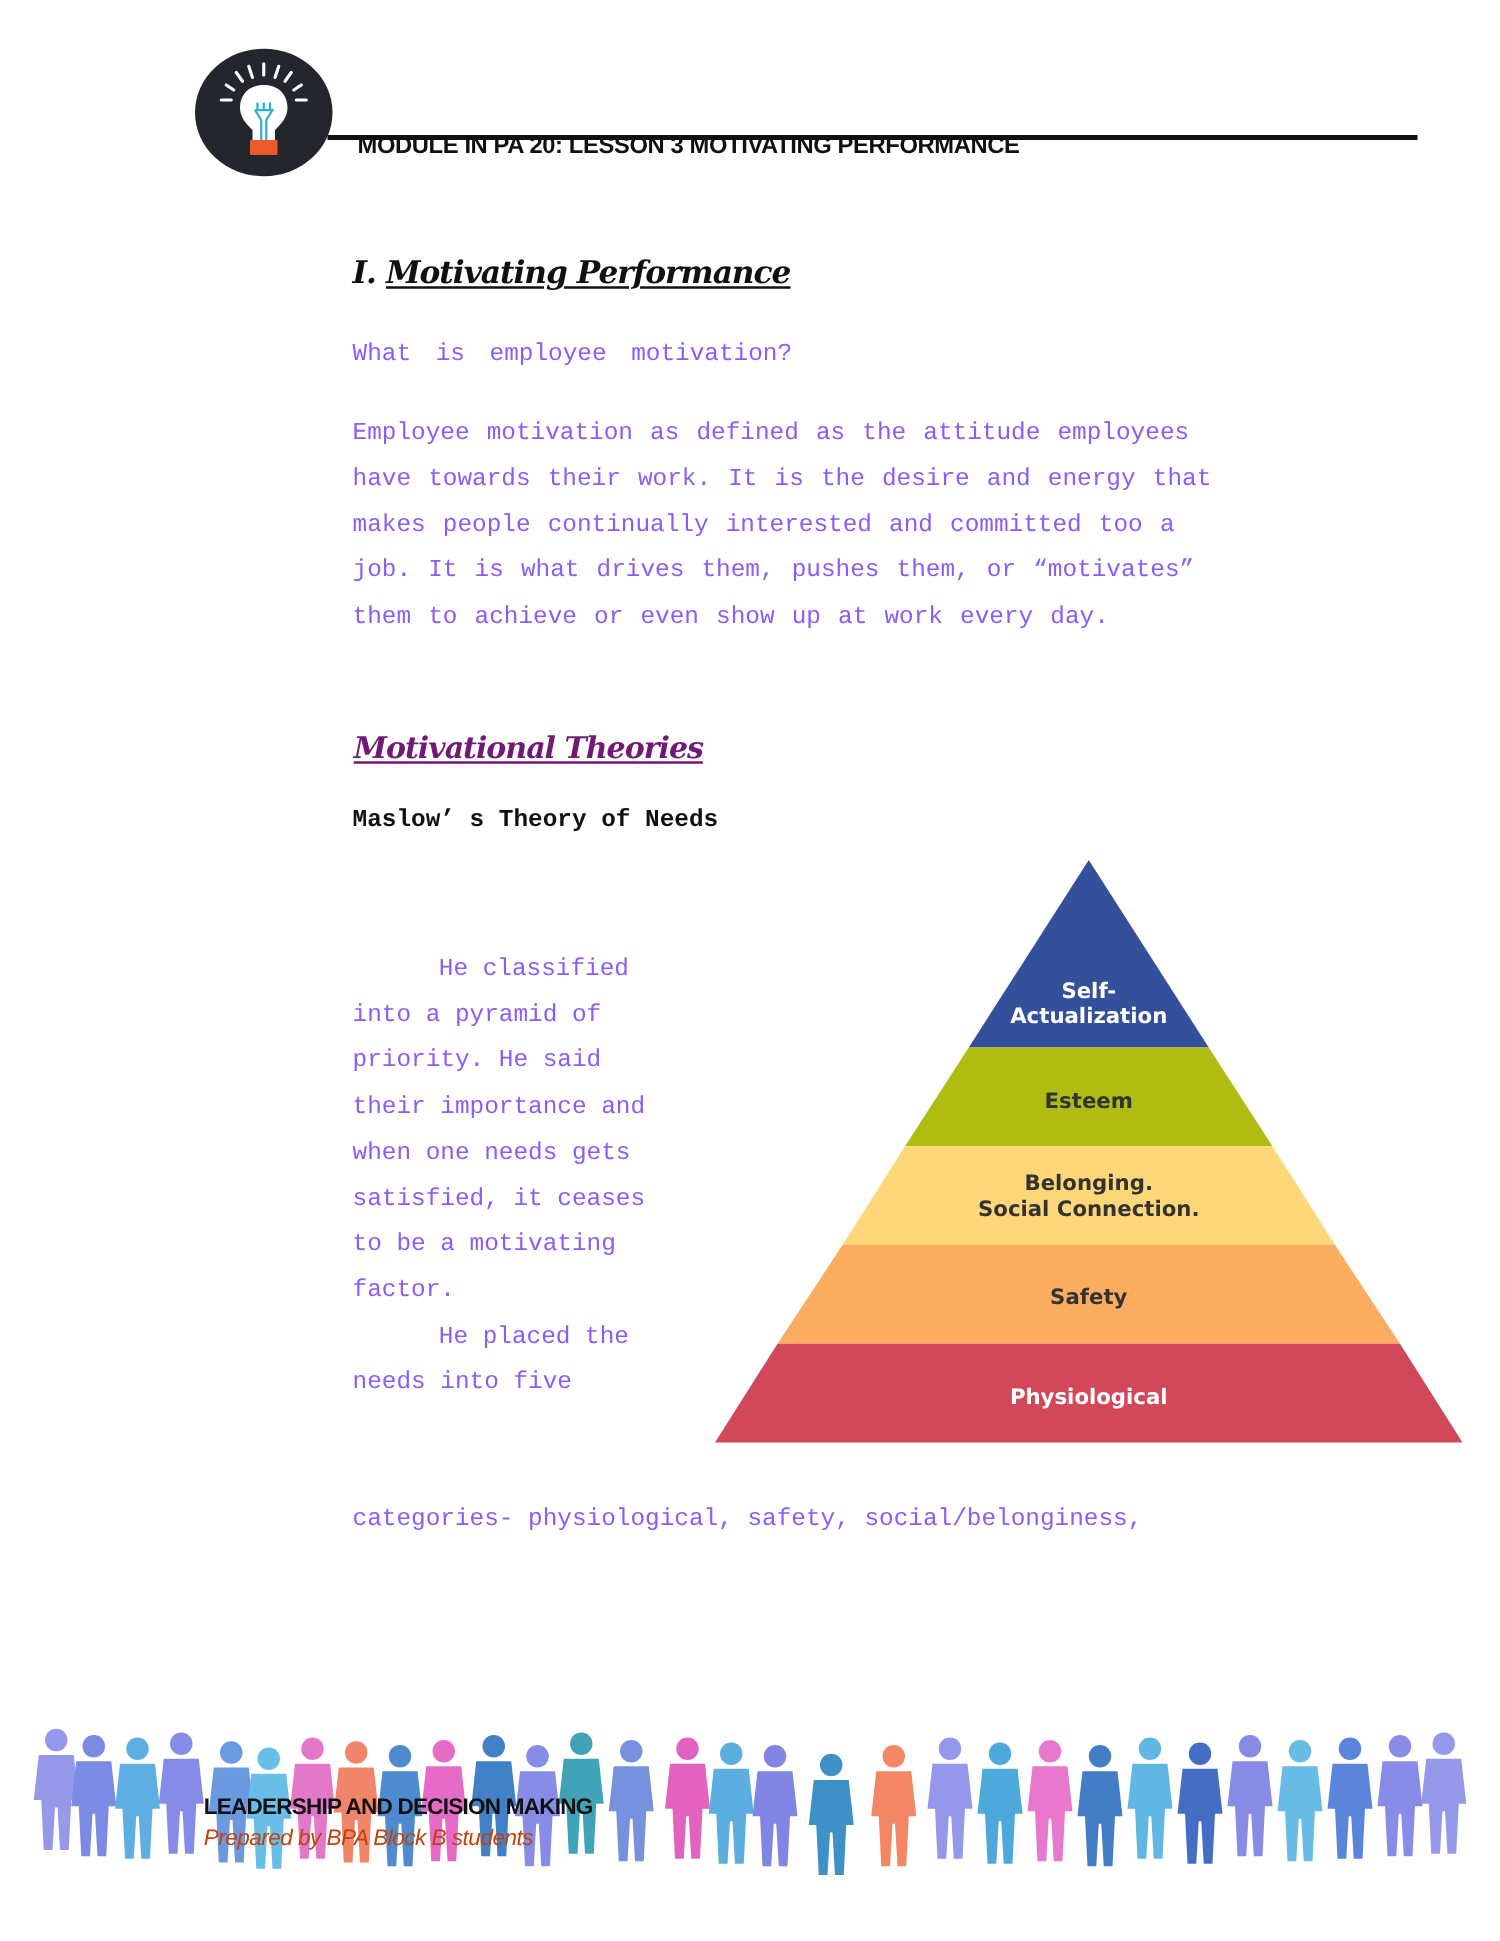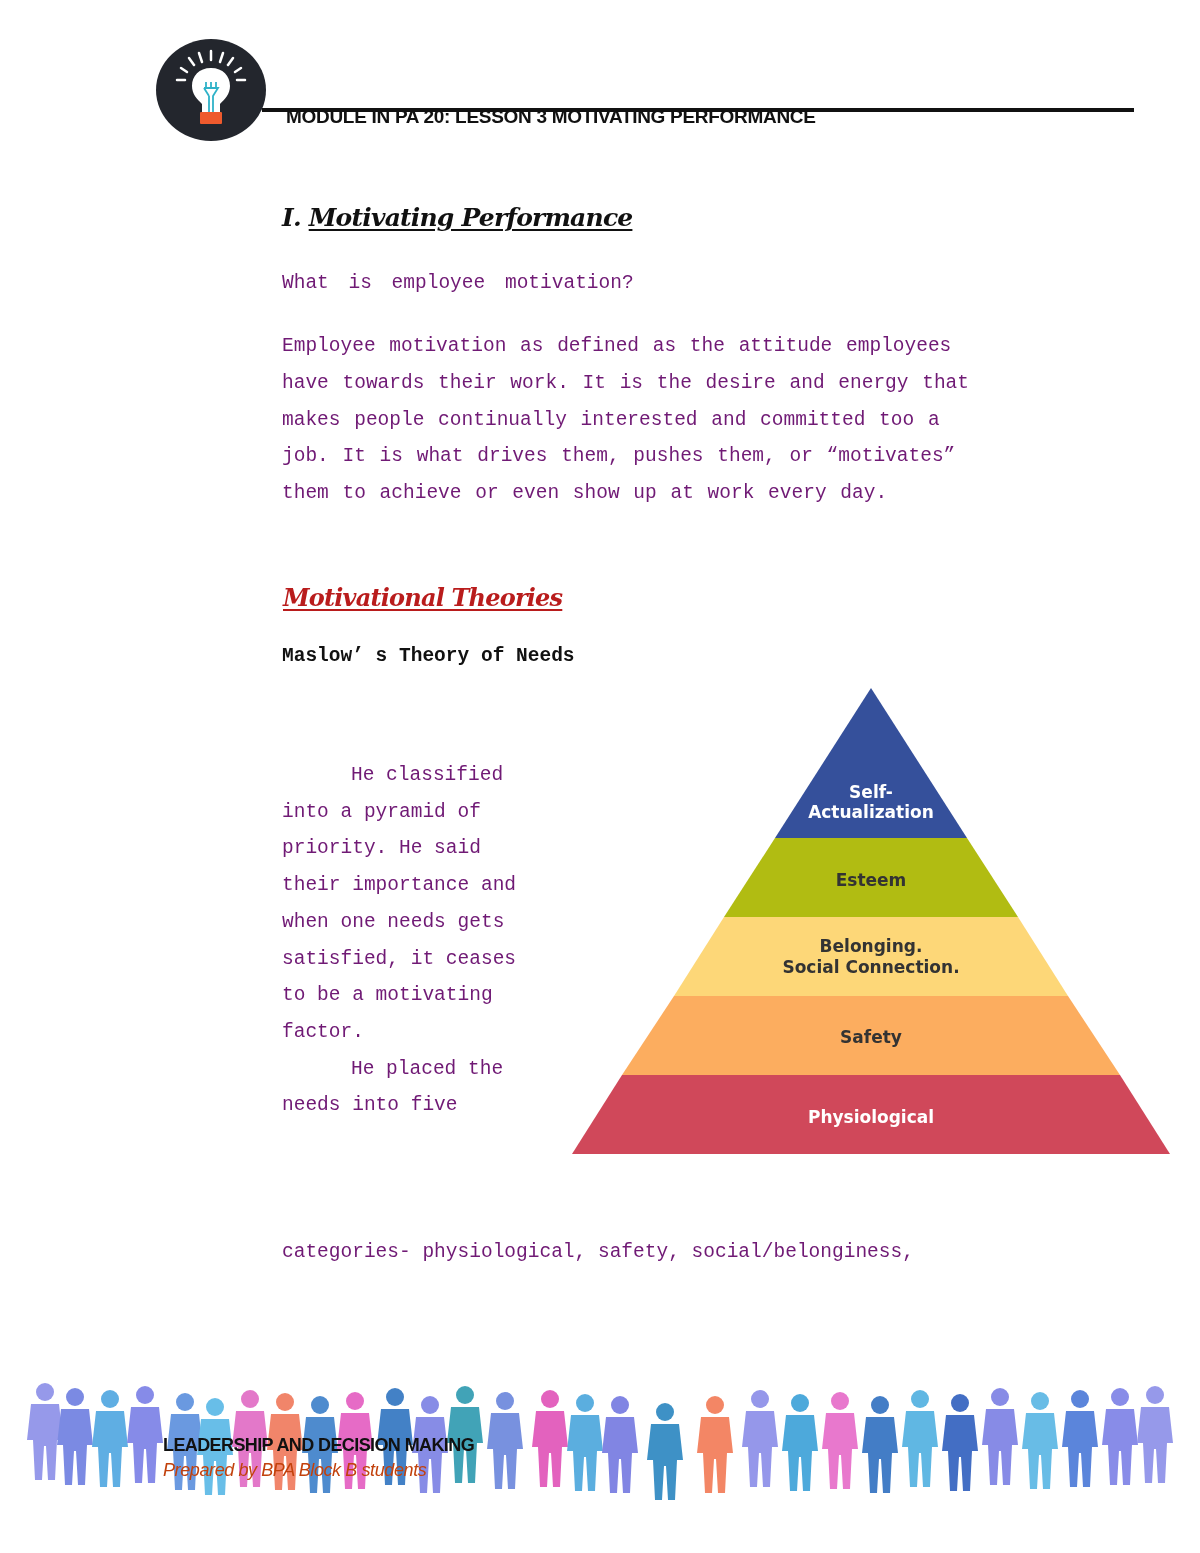--- a/index.html
+++ b/index.html
@@ -6,32 +6,32 @@
   body { width: 1200px; height: 1553px; position: relative; overflow: hidden; font-family: "DejaVu Serif", serif; color: #111; }
 
   
   .logo { position: absolute; left: 155px; top: 38px; width: 112px; height: 104px; }
   .header-title { position: absolute; left: 286px; top: 78px; font-family: "Liberation Sans", sans-serif; font-weight: bold; font-size: 19px; letter-spacing: -0.3px; color: #111; margin-top: 28px; }
   .header-rule { position: absolute; left: 262px; top: 108px; width: 872px; height: 4px; background: #111; }
 
   
   .h1 { position: absolute; left: 282px; top: 203px; font-family: "DejaVu Serif", serif; font-style: italic; font-weight: bold; font-size: 25px; letter-spacing: -0.8px; color: #111; }
   .h1 .u { text-decoration: underline; text-decoration-thickness: 2px; text-underline-offset: 3px; }
-  .mono { font-family: "Liberation Mono", monospace; font-size: 19.5px; color: #701a75; }
+  .mono { font-family: "Liberation Mono", monospace; font-size: 19.5px; color: #8b5cf6; }
   .question { position: absolute; left: 282px; top: 272px; word-spacing: 8px; }
   .para { position: absolute; left: 282px; top: 328px; width: 770px; line-height: 36.8px; word-spacing: 2px; }
   .para div { white-space: nowrap; }
 
-  .h2 { position: absolute; left: 283px; top: 583px; font-family: "DejaVu Serif", serif; font-style: italic; font-weight: bold; font-size: 24px; letter-spacing: -0.8px; text-decoration: underline; text-decoration-thickness: 2px; text-underline-offset: 3px; color: #b91c1c; }
+  .h2 { position: absolute; left: 283px; top: 583px; font-family: "DejaVu Serif", serif; font-style: italic; font-weight: bold; font-size: 24px; letter-spacing: -0.8px; text-decoration: underline; text-decoration-thickness: 2px; text-underline-offset: 3px; color: #701a75; }
   .h3 { position: absolute; left: 282px; top: 645px; font-family: "Liberation Mono", monospace; font-weight: bold; font-size: 19.5px; color: #111; }
 
   .side-text { position: absolute; left: 282px; top: 757px; line-height: 36.7px; }
   .side-text div { white-space: nowrap; }
   .side-text .indent { padding-left: 69px; }
-  .tail-text { position: absolute; left: 282px; top: 1234px; line-height: 36.7px; }
+  .tail-text { position: absolute; left: 282px; top: 1197px; line-height: 36.7px; }
   .tail-text div { white-space: nowrap; }
 
   
   .pyramid { position: absolute; left: 570px; top: 686px; width: 602px; height: 470px; }
   .pyramid svg { display: block; }
 
   
   .footer { position: absolute; left: 0; top: 1375px; width: 1200px; height: 178px; }
   .footer-title { position: absolute; left: 163px; top: 1435px; font-family: "Liberation Sans", sans-serif; font-weight: bold; font-size: 18px; letter-spacing: -0.6px; color: #111; }
   .footer-sub { position: absolute; left: 163px; top: 1460px; font-family: "Liberation Sans", sans-serif; font-style: italic; font-size: 18px; letter-spacing: -0.4px; color: #c2410c; }

